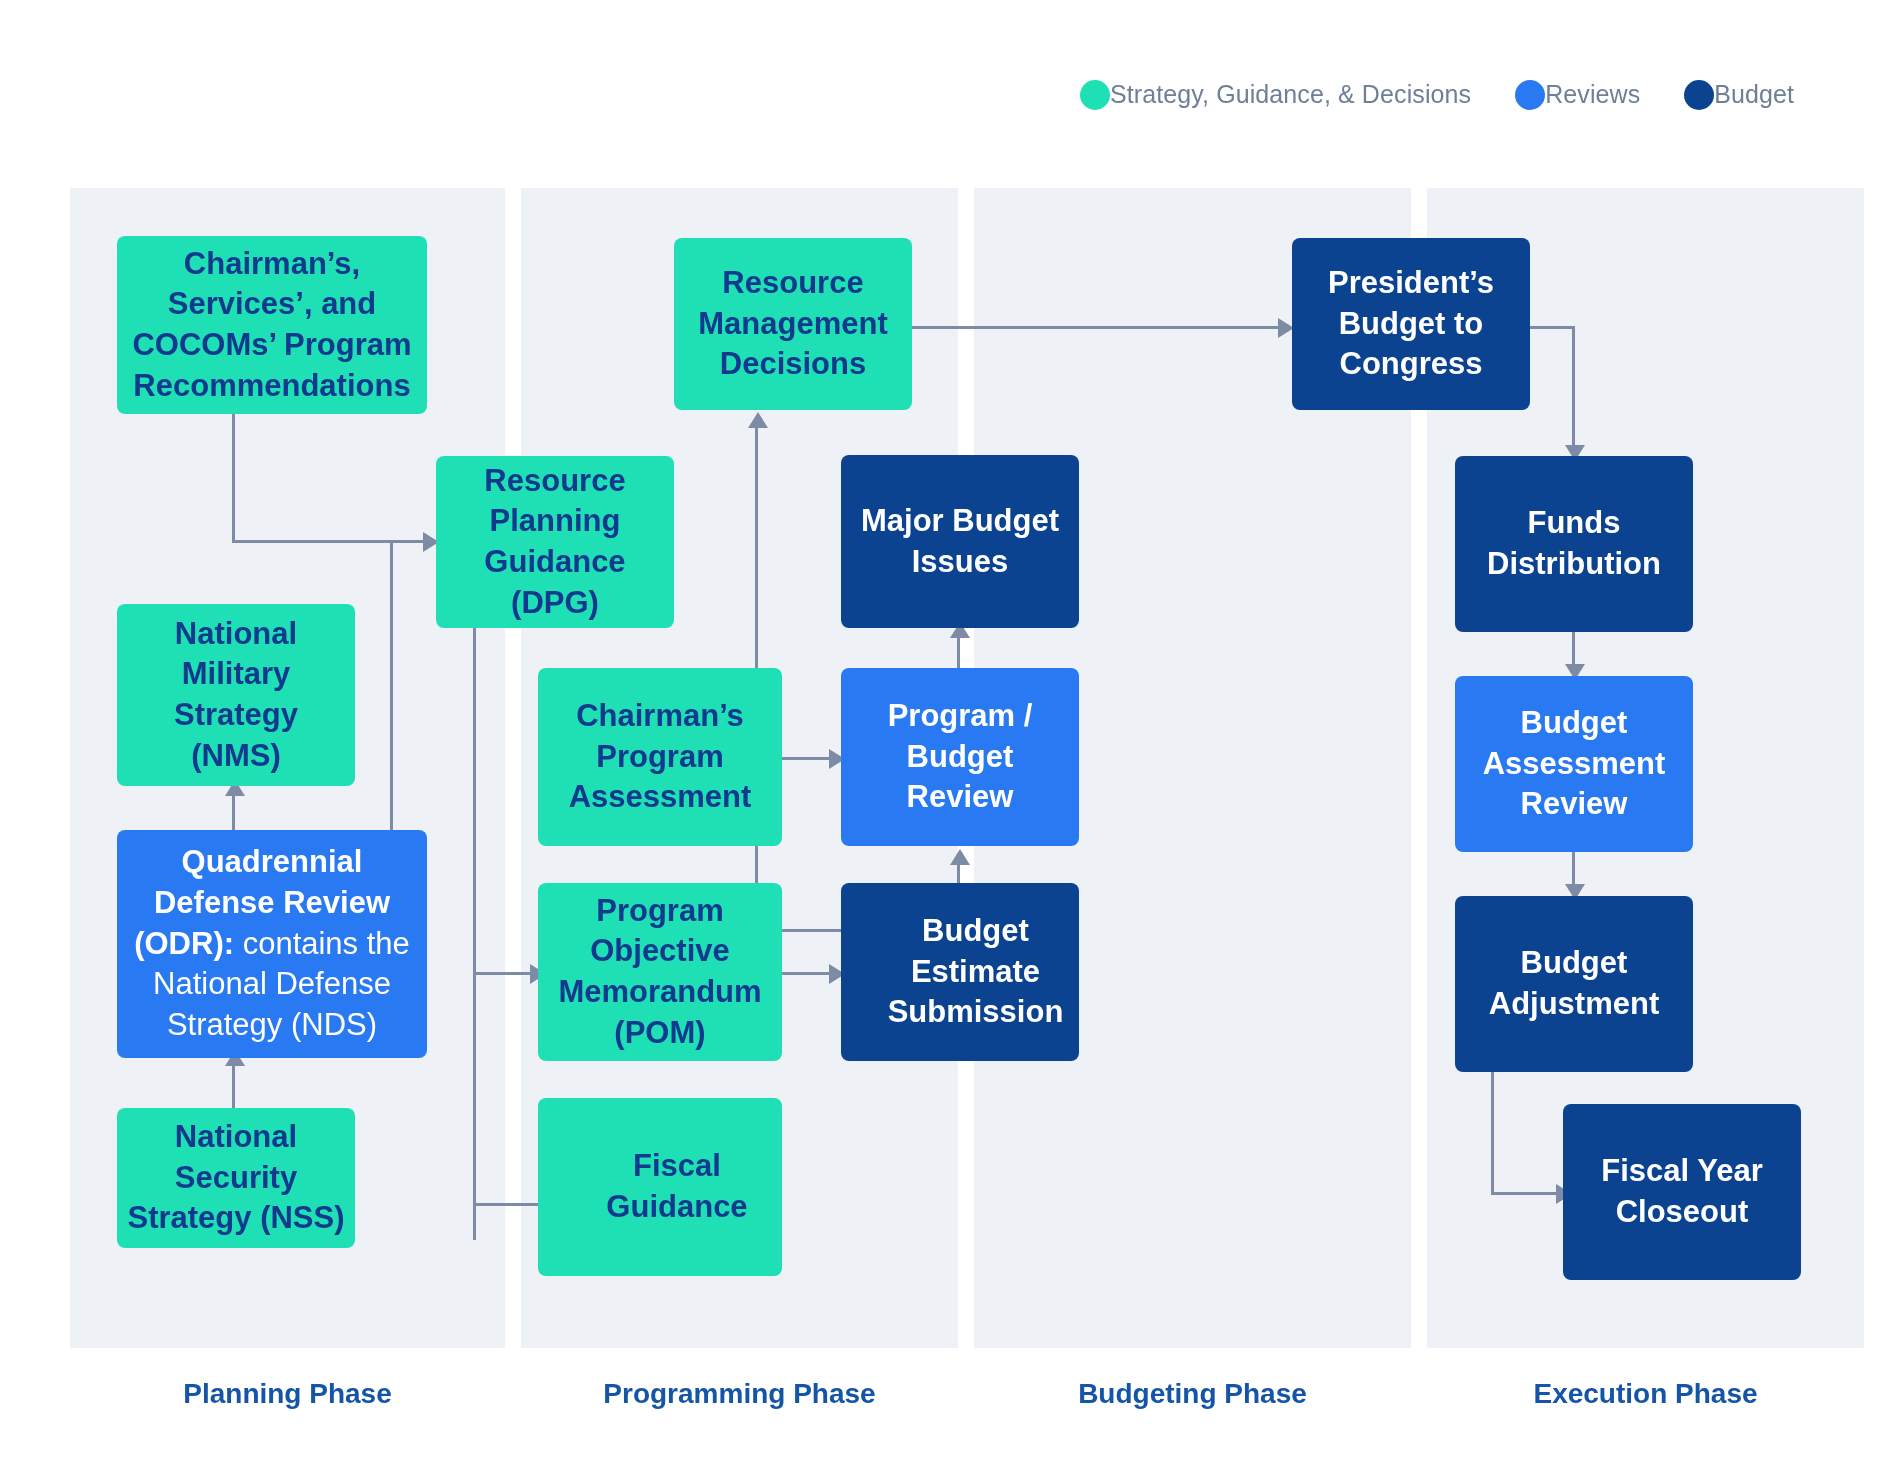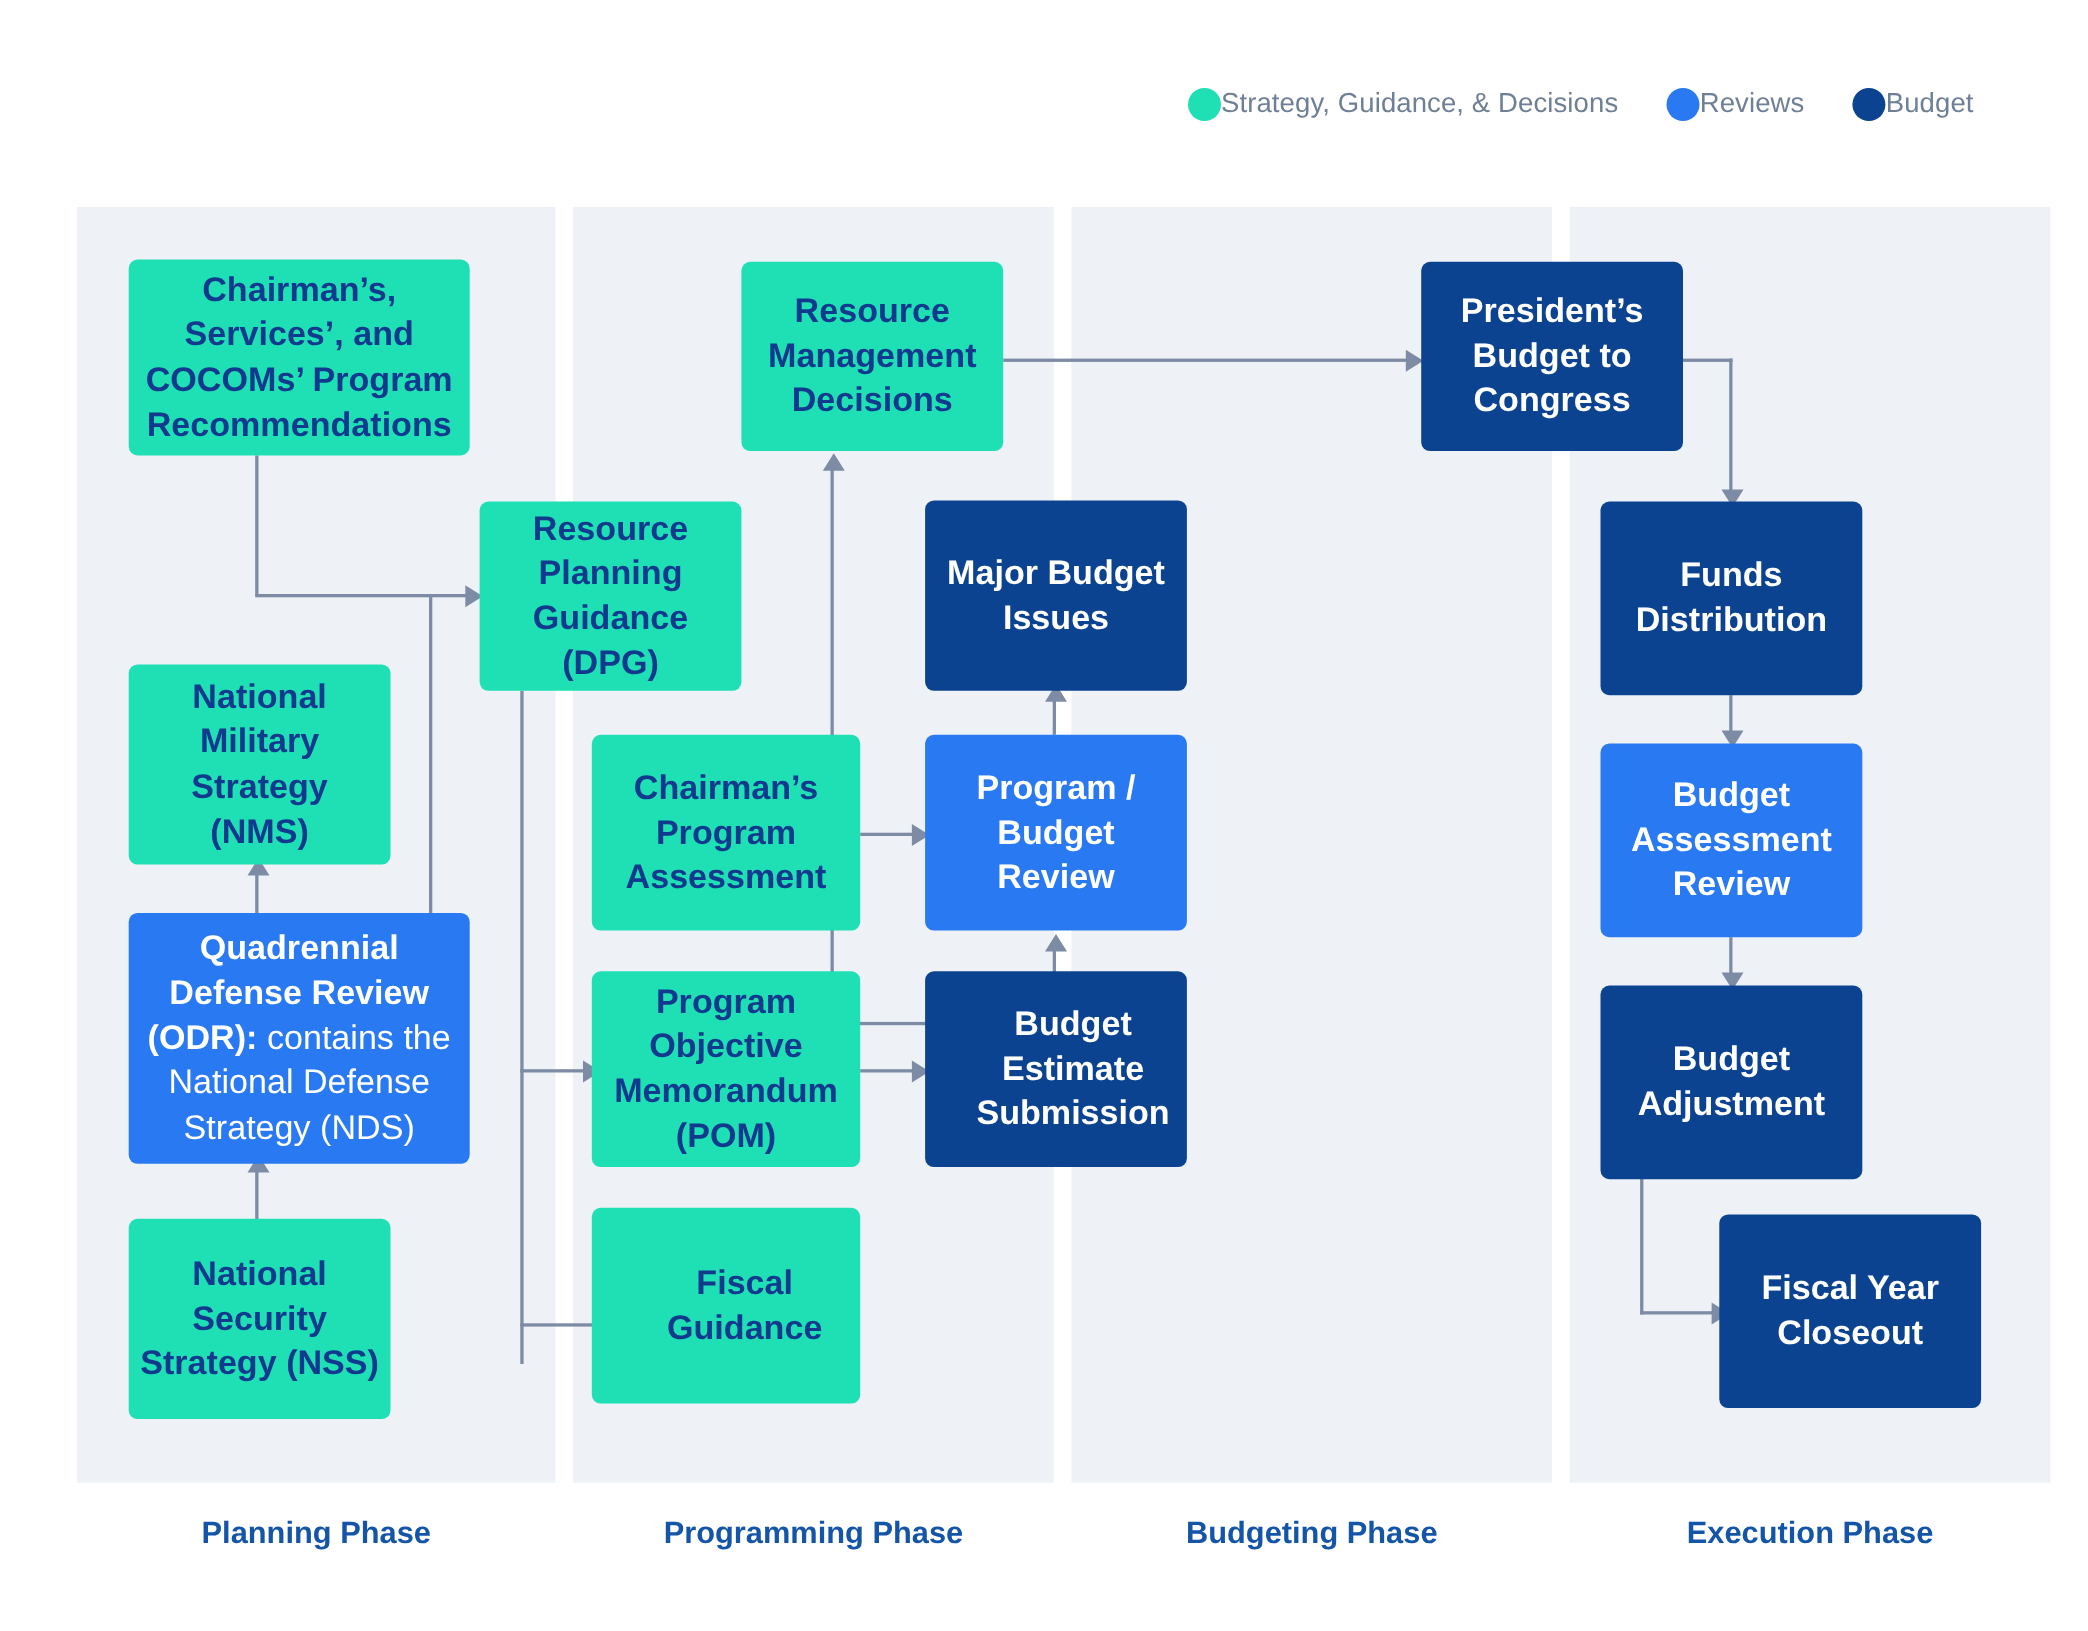--- a/index.html
+++ b/index.html
@@ -120,21 +120,21 @@
   </div>
 
   <div class="node teal" style="left:117px;top:604px;width:238px;height:182px;">
     <span class="t">National Military Strategy (NMS)</span>
   </div>
 
   <div class="node blue" style="left:117px;top:830px;width:310px;height:228px;">
     <span class="t"><b>Quadrennial Defense Review (ODR):</b><span class="reg"> contains the National Defense Strategy (NDS)</span></span>
   </div>
 
-  <div class="node teal" style="left:117px;top:1108px;width:238px;height:182px;">
+  <div class="node teal" style="left:117px;top:1108px;width:238px;height:140px;">
     <span class="t">National Security Strategy (NSS)</span>
   </div>
 
   <div class="node teal" style="left:436px;top:456px;width:238px;height:172px;">
     <span class="t">Resource Planning Guidance (DPG)</span>
   </div>
 
   <div class="node teal" style="left:674px;top:238px;width:238px;height:172px;">
     <span class="t">Resource Management Decisions</span>
   </div>

